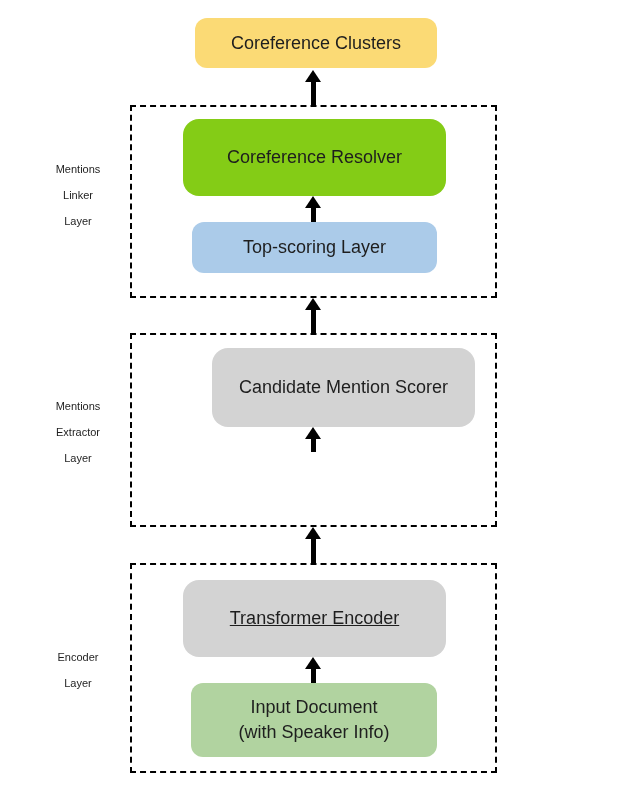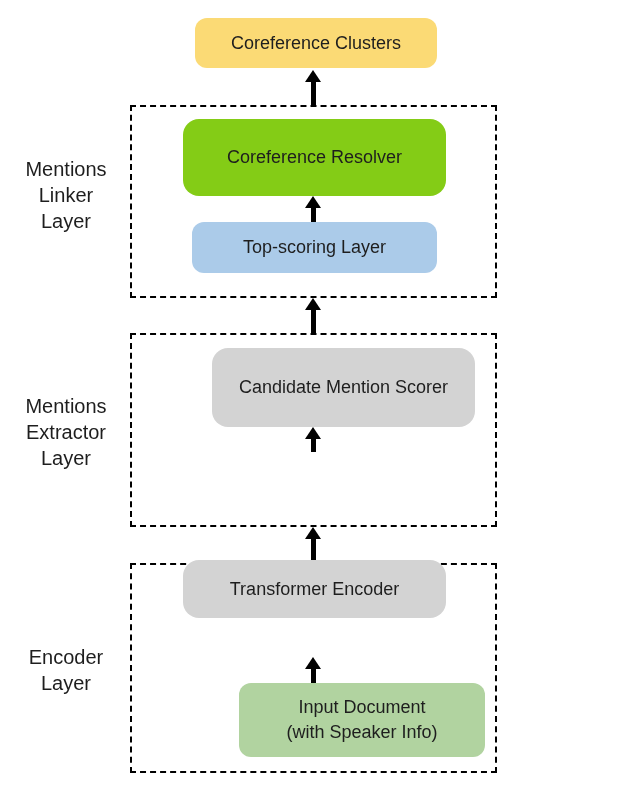--- a/index.html
+++ b/index.html
@@ -42,39 +42,39 @@
     box-sizing: border-box;
     background: transparent;
   }
   .d1 { top: 105px; height: 193px; }
   .d2 { top: 333px; height: 194px; }
   .d3 { top: 563px; height: 210px; }
 
   
   .side-label {
     position: absolute;
-    left: 0px;
+    left: 12px;
     width: 132px;
     text-align: center;
-    font-size: 20px;
+    font-size: 11px;
     line-height: 26px;
     white-space: pre-line;
     color: #1e1e1e;
   }
   .l1 { top: 156px; }
   .l2 { top: 393px; }
   .l3 { top: 644px; }
 
   
   .g1 { left: 183px; top: 119px; width: 263px; height: 77px; }
   .b1 { left: 192px; top: 222px; width: 245px; height: 51px; }
   .g2 { left: 183px; top: 348px; width: 263px; height: 79px; }
   .b2 { left: 190px; top: 452px; width: 248px; height: 50px; }
-  .g3 { left: 183px; top: 560px; width: 263px; height: 58px; }
-  .b3 { left: 191px; top: 683px; width: 246px; height: 74px; margin-left: 48px; }
+  .g3 { left: 183px; top: 580px; width: 263px; height: 77px; text-decoration: underline; }
+  .b3 { left: 191px; top: 683px; width: 246px; height: 74px; }
 
   
   .arrow {
     position: absolute;
     left: 305px;
     width: 16px;
     display: flex;
     flex-direction: column;
     align-items: center;
   }

